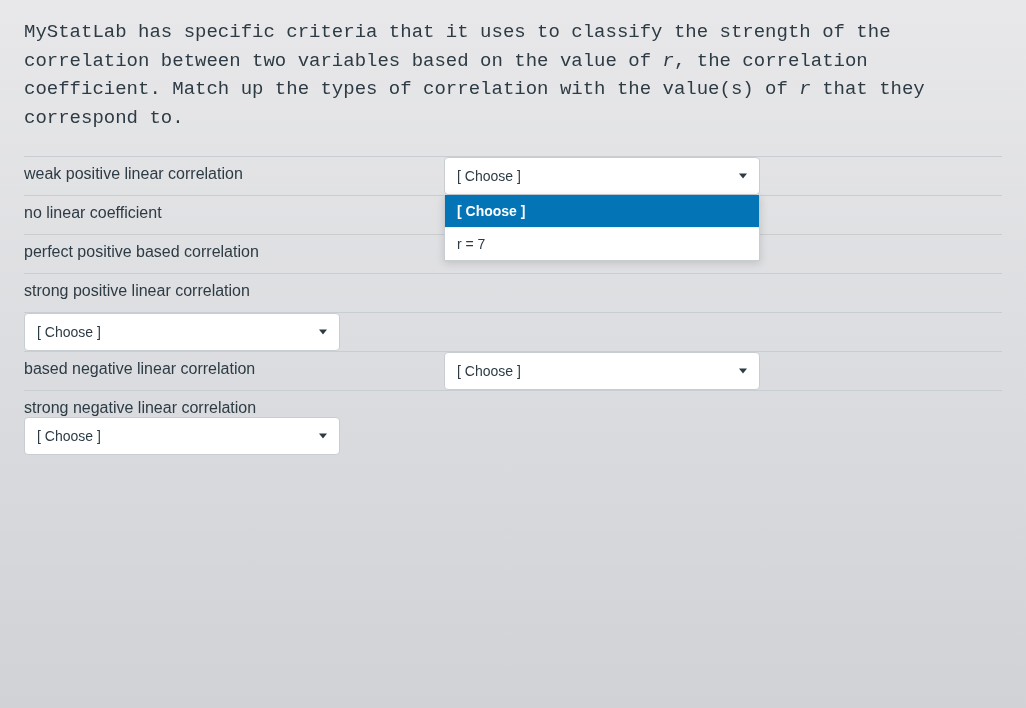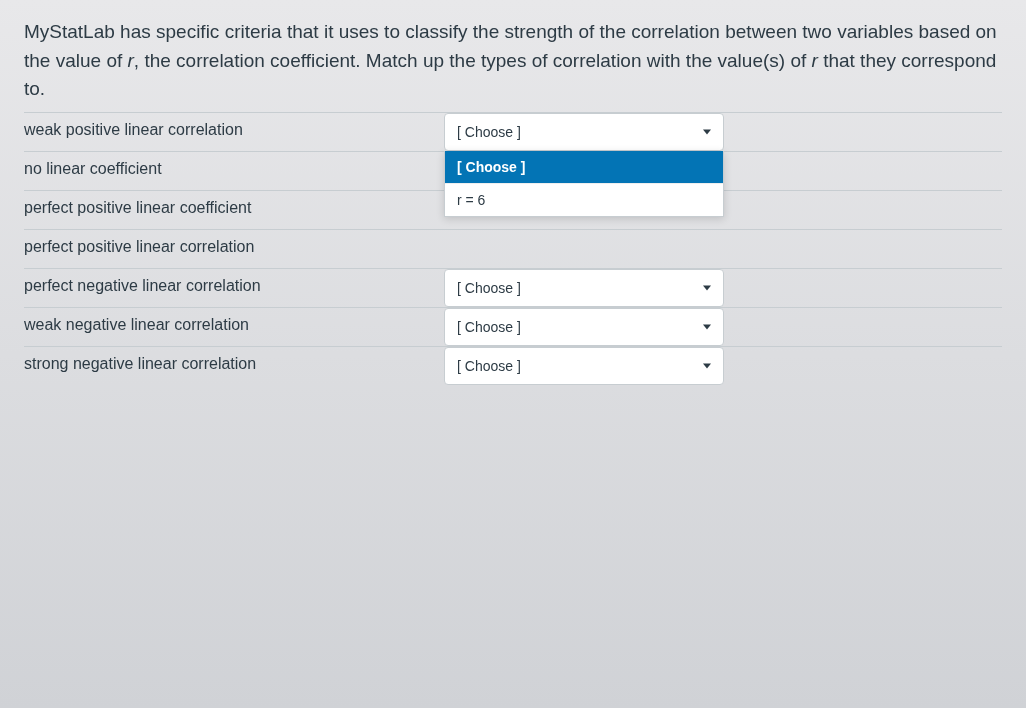--- a/index.html
+++ b/index.html
@@ -12,49 +12,51 @@
       background: linear-gradient(180deg, #e8e8ea 0%, #d0d2d6 100%);
       width: 1026px;
       height: 708px;
       padding: 18px 24px;
       color: #2d3b45;
     }
     .question-text {
       font-size: 19px;
       line-height: 1.5;
       color: #2d3b45;
-      margin-bottom: 8px;
+      margin-bottom: 24px;
+      font-family: Liberation Mono, monospace;
     }
     .question-text .italic {
       font-style: italic;
     }
     .divider {
       border: none;
       border-top: 1px solid #c7cdd1;
       margin: 0;
     }
     .match-row {
       display: flex;
       align-items: flex-start;
       padding: 0 0;
       border-bottom: 1px solid #c7cdd1;
       position: relative;
     }
     .match-row:last-child {
       border-bottom: none;
+      flex-direction: column;
     }
     .match-label {
       width: 420px;
       font-size: 16px;
       color: #2d3b45;
       padding-top: 8px;
     }
     .select-wrapper {
       position: relative;
-      width: 280px;
+      width: 316px;
     }
     .select-box {
       width: 100%;
       height: 38px;
       background: #ffffff;
       border: 1px solid #c7cdd1;
       border-radius: 4px;
       padding: 0 32px 0 12px;
       font-size: 14px;
       color: #2d3b45;
@@ -118,63 +120,62 @@
 <hr class="divider">
 
 <div class="match-row row-with-dropdown">
   <div class="match-label">weak positive linear correlation</div>
   <div class="select-wrapper">
     <div class="select-box">
       <span>[ Choose ]</span>
     </div>
     <div class="dropdown-panel">
       <div class="dropdown-option highlighted">[ Choose ]</div>
-      <div class="dropdown-option">r = 6</div>
+      <div class="dropdown-option">r = 7</div>
     </div>
   </div>
 </div>
 
 <div class="match-row">
   <div class="match-label">no linear coefficient</div>
   <div class="select-wrapper" style="visibility:hidden;">
     <div class="select-box">
       <span>[ Choose ]</span>
     </div>
   </div>
 </div>
 
 <div class="match-row">
-  <div class="match-label">perfect positive linear coefficient</div>
+  <div class="match-label">perfect positive based correlation</div>
   <div class="select-wrapper" style="visibility:hidden;">
     <div class="select-box">
       <span>[ Choose ]</span>
     </div>
   </div>
 </div>
 
 <div class="match-row">
-  <div class="match-label">perfect positive linear correlation</div>
+  <div class="match-label">strong positive linear correlation</div>
   <div class="select-wrapper" style="visibility:hidden;">
     <div class="select-box">
       <span>[ Choose ]</span>
     </div>
   </div>
 </div>
 
 <div class="match-row">
-  <div class="match-label">perfect negative linear correlation</div>
   <div class="select-wrapper">
     <div class="select-box">
       <span>[ Choose ]</span>
     </div>
   </div>
 </div>
 
 <div class="match-row">
-  <div class="match-label">weak negative linear correlation</div>
+  <div class="match-label">based negative linear correlation</div>
   <div class="select-wrapper">
     <div class="select-box">
       <span>[ Choose ]</span>
     </div>
   </div>
 </div>
 
 <div class="match-row">
   <div class="match-label">strong negative linear correlation</div>
   <div class="select-wrapper">

